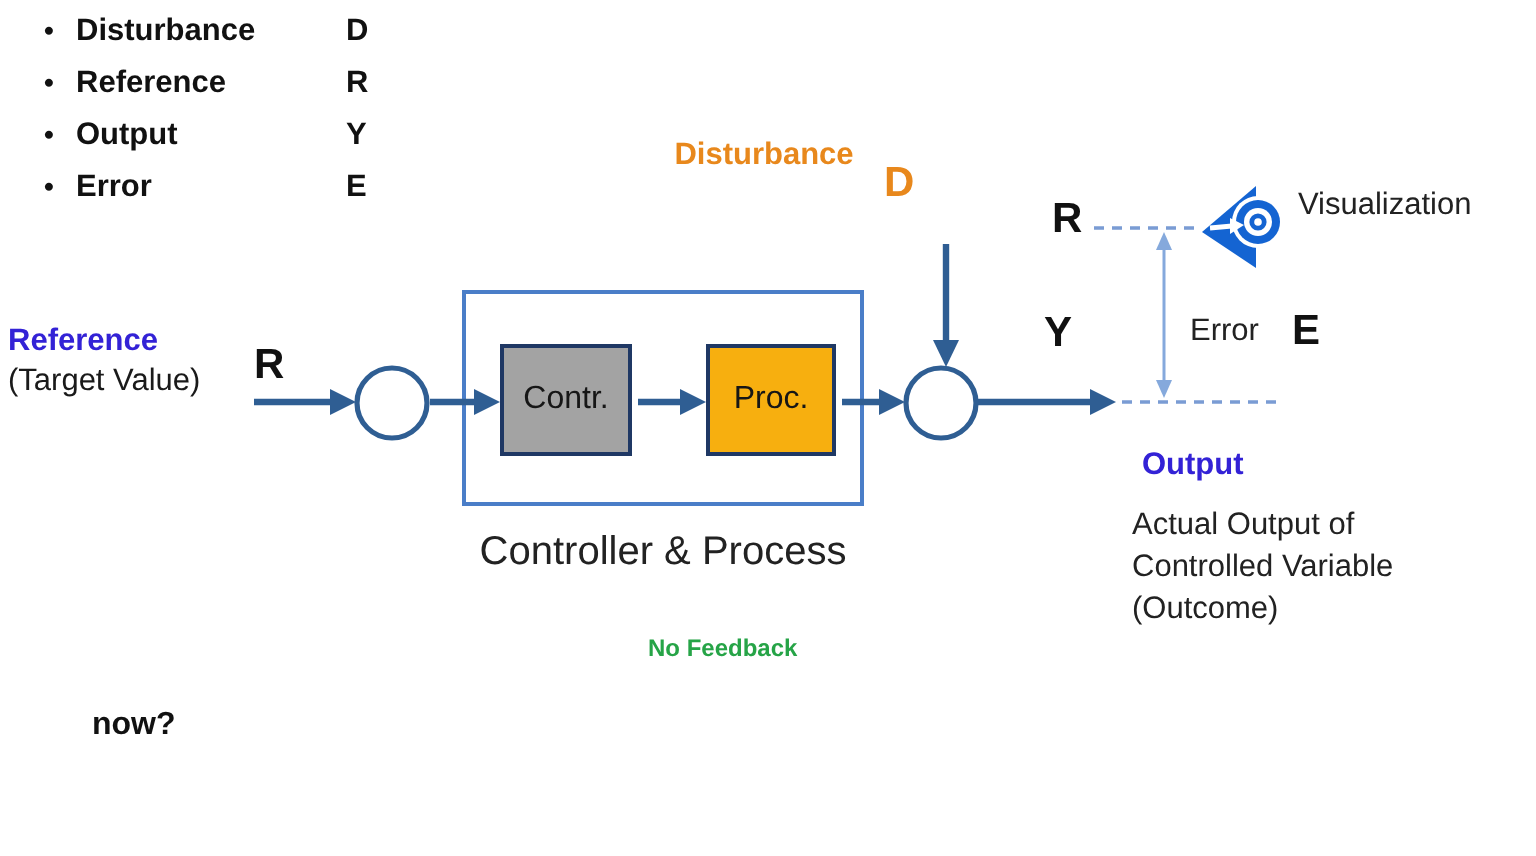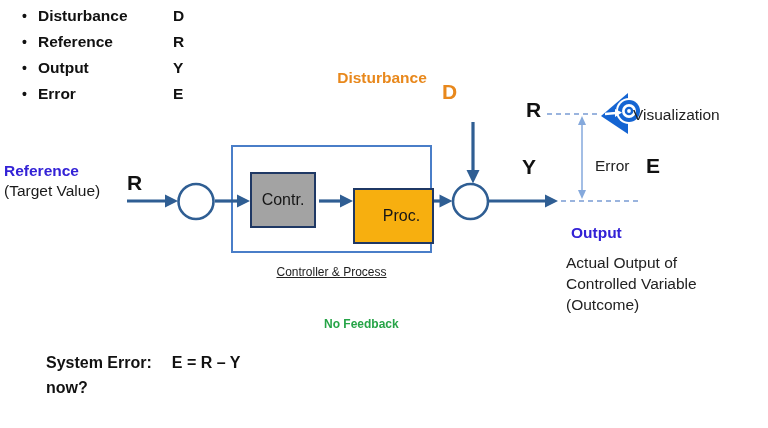--- a/index.html
+++ b/index.html
@@ -9,42 +9,42 @@
   }
   .abs{position:absolute;}
   
   #legend{left:22px;top:7px;width:210px;}
   .legend-row{display:flex;align-items:baseline;height:26px;font-weight:bold;font-size:15.5px;color:#111;}
   .legend-bullet{width:16px;font-size:14px;}
   .legend-label{width:135px;}
   .legend-symbol{width:20px;}
   
   .t15{font-size:15.5px;line-height:20px;}
-  .t16{font-size:12px;text-decoration:underline;}
+  .t16{font-size:20px;}
   .accent{color:#3322d6;font-weight:bold;}
   .orange{color:#e8881c;font-weight:bold;}
   .green{color:#26a447;font-weight:bold;}
   .sym{font-size:21px;font-weight:bold;color:#111;line-height:22px;}
   
   #outer-box{left:231px;top:145px;width:197px;height:104px;border:2px solid #4a7ec8;background:#fff;z-index:1;}
   .inner-box{z-index:3;display:flex;align-items:center;justify-content:center;
     border:2.5px solid #1f3864;font-size:16px;color:#161616;}
   #controller-box{left:250px;top:172px;width:62px;height:52px;background:#a3a3a3;}
-  #process-box{left:353px;top:188px;width:61px;height:52px;background:#f7af0f;padding-left:16px;}
+  #process-box{left:353px;top:172px;width:61px;height:52px;background:#f7af0f;}
   #arrow-layer{left:0;top:0;z-index:2;pointer-events:none;}
   .lbl{z-index:4;}
   #reference-label{left:4px;top:161px;}
   #ref-symbol{left:127px;top:172px;}
   #disturbance-label{left:326px;top:68px;width:112px;text-align:center;}
   #dist-symbol{left:442px;top:81px;color:#e8881c;}
   #y-symbol{left:522px;top:156px;}
   #r2-symbol{left:526px;top:99px;}
   #e-symbol{left:646px;top:155px;}
   #error-label{left:595px;top:156px;color:#222;}
-  #visualization-label{left:633px;top:93px;color:#222;margin-top:12px;}
+  #visualization-label{left:649px;top:93px;color:#222;}
   #output-title{left:571px;top:223px;}
   #output-desc{left:566px;top:252px;line-height:21px;color:#222;}
   #group-caption{left:231px;top:265px;width:201px;text-align:center;color:#222;}
   #feedback-note{left:324px;top:317px;font-size:12px;}
   #footer-text{left:46px;top:350px;font-weight:bold;font-size:16px;line-height:25px;color:#111;}
   #footer-formula{display:inline-block;margin-left:20px;}
 </style>
 </head>
 <body>
 
@@ -150,19 +150,16 @@
     <div>Actual Output of</div>
     <div>Controlled Variable</div>
     <div>(Outcome)</div>
   </div>
 
   <div id="group-caption" class="abs lbl t16">Controller &amp; Process</div>
 
   <div id="feedback-note" class="abs lbl green">No Feedback</div>
 
   <div id="footer-text" class="abs lbl">
-    <div>
-      <span>System Error:</span><span id="footer-formula">E = R – Y</span>
-    </div>
     <div>now?</div>
   </div>
 
 </div>
 
 </body></html>

